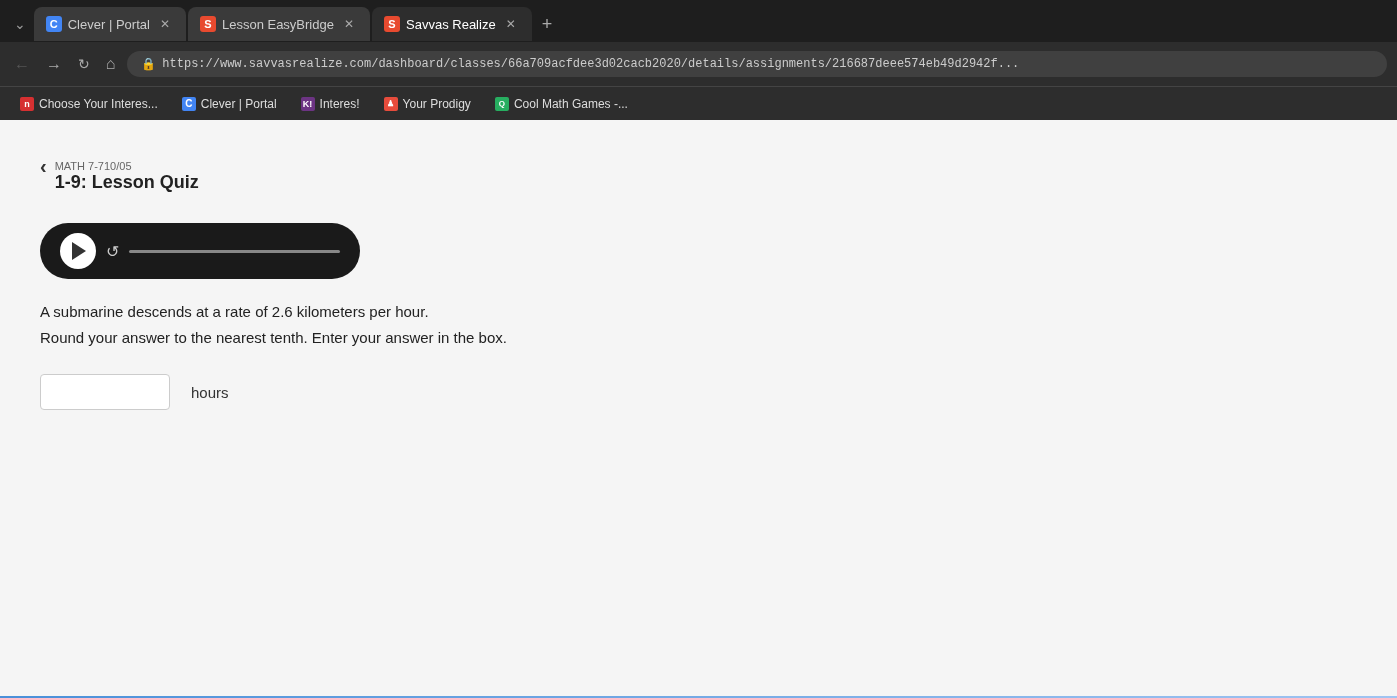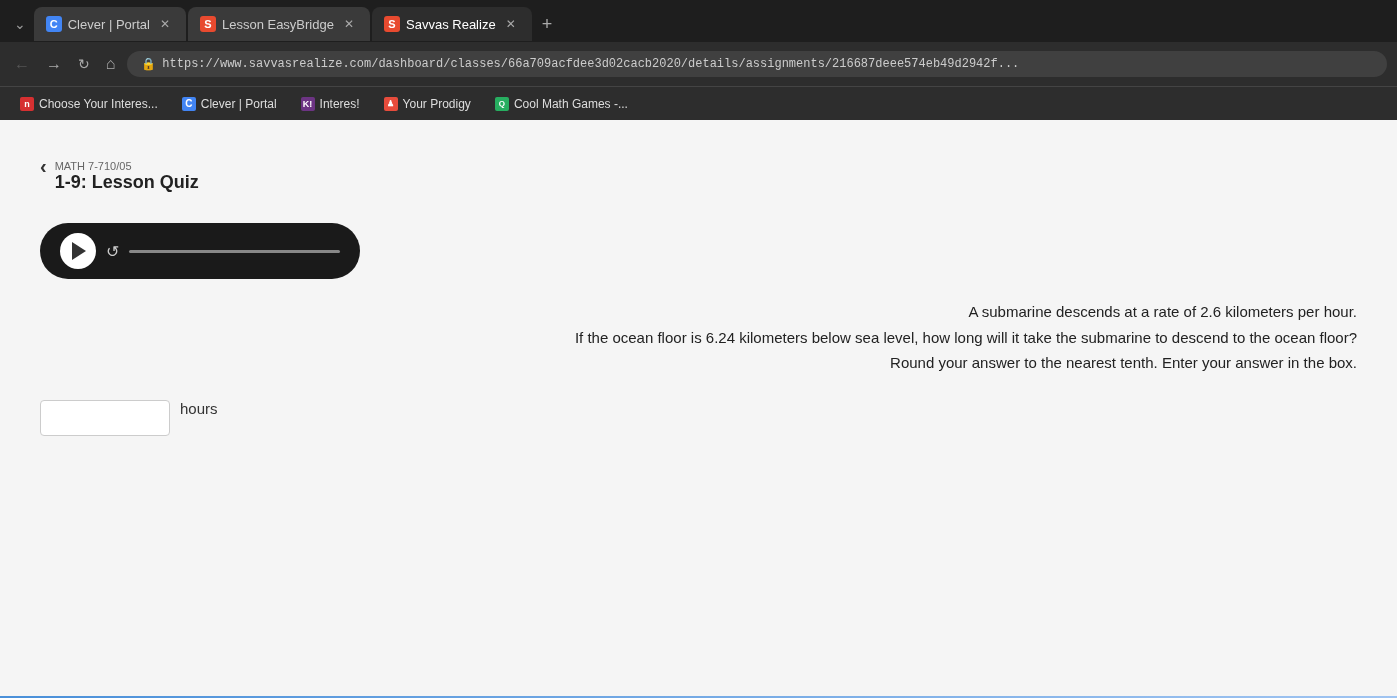--- a/index.html
+++ b/index.html
@@ -273,26 +273,26 @@
       height: 3px;
       background: #888;
       border-radius: 2px;
     }
 
     .question-text {
       font-size: 15px;
       color: #222;
       line-height: 1.7;
       margin-bottom: 24px;
-      text-align: right;
     }
 
     .answer-row {
       display: flex;
-      gap: 10px;
+      align-items: center;
+      gap: 21px;
     }
 
     .answer-input {
       width: 130px;
       height: 36px;
       border: 1px solid #ccc;
       border-radius: 4px;
       background: white;
       font-size: 15px;
       padding: 0 8px;
@@ -403,21 +403,20 @@
       <div class="play-icon"></div>
     </div>
     <div class="replay-btn">
       <span class="replay-icon">↺</span>
     </div>
     <div class="progress-line"></div>
   </div>
 
   <div class="question-text">
     <div>A submarine descends at a rate of 2.6 kilometers per hour.</div>
-    <div>If the ocean floor is 6.24 kilometers below sea level, how long will it take the submarine to descend to the ocean floor?</div>
     <div>Round your answer to the nearest tenth. Enter your answer in the box.</div>
   </div>
 
   <div class="answer-row">
     <input class="answer-input" type="text" style="">
     <span class="hours-label">hours</span>
   </div>
 
   <div class="divider-line"></div>
 </div>

